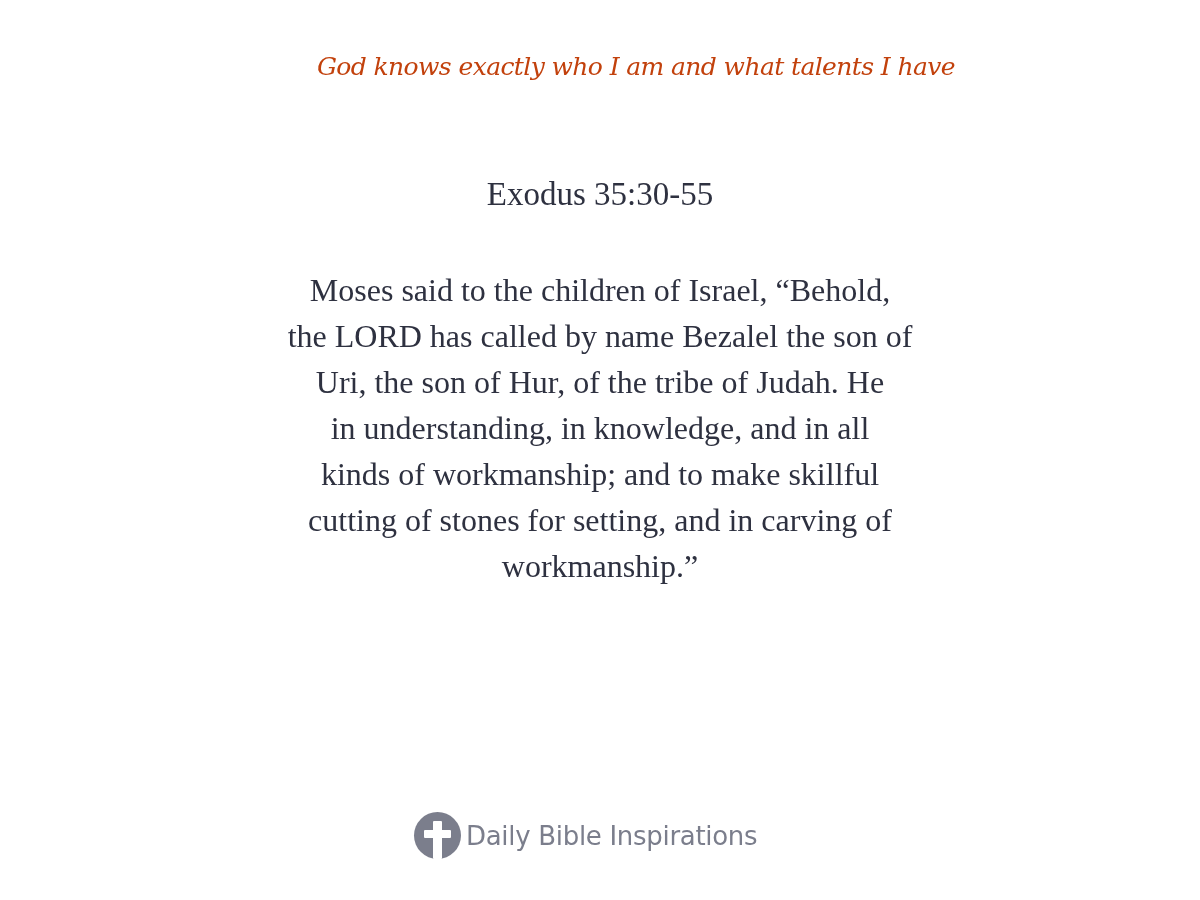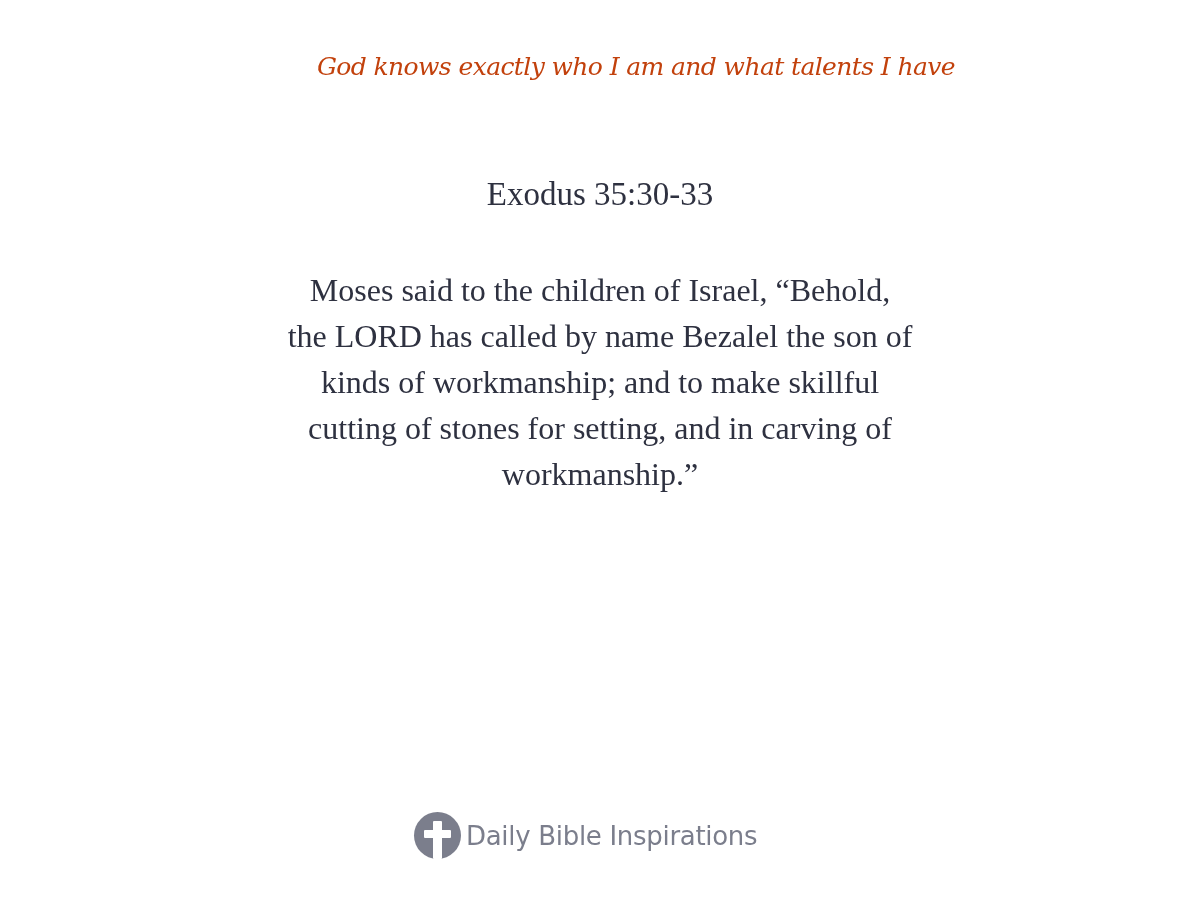--- a/index.html
+++ b/index.html
@@ -15,25 +15,27 @@
   .brand .logo { width:47px; height:47px; border-radius:50%; background:#7b7e8c; position:relative; }
   .brand .logo .v { position:absolute; left:19px; top:9px; width:9px; height:38px; background:#fff; border-radius:1px; }
   .brand .logo .h { position:absolute; left:10px; top:18px; width:27px; height:8px; background:#fff; border-radius:1px; }
   .brand .name { margin-left:5px; font-family:"DejaVu Sans", sans-serif; font-size:26px; color:#7b7e8c; letter-spacing:-0.3px; }
 </style>
 </head>
 <body>
 
 <div class="subtitle">God knows exactly who I am and what talents I have</div>
 
-<div class="reference">Exodus 35:30-33</div>
+<div class="reference">Exodus 35:30-55</div>
 
 <div class="verse">
   <span class="line">Moses said to the children of Israel, “Behold,</span>
   <span class="line">the LORD has called by name Bezalel the son of</span>
+  <span class="line">Uri, the son of Hur, of the tribe of Judah. He</span>
+  <span class="line">in understanding, in knowledge, and in all</span>
   <span class="line">kinds of workmanship; and to make skillful</span>
   <span class="line">cutting of stones for setting, and in carving of</span>
   <span class="line">workmanship.”</span>
 </div>
 
 <div class="brand">
   <div class="logo">
     <span class="v"></span>
       <span class="h"></span>
   </div>

